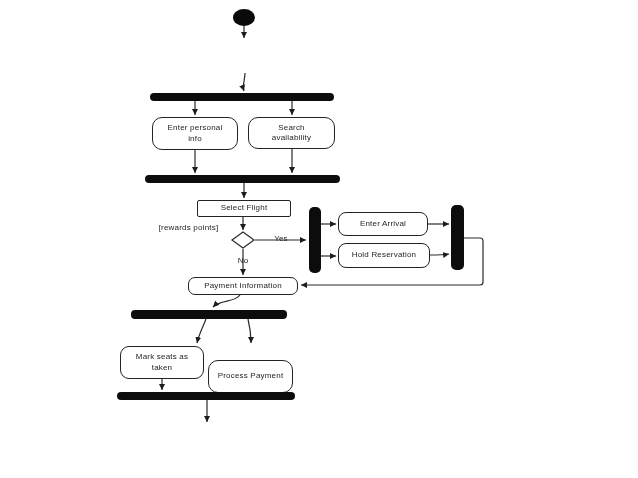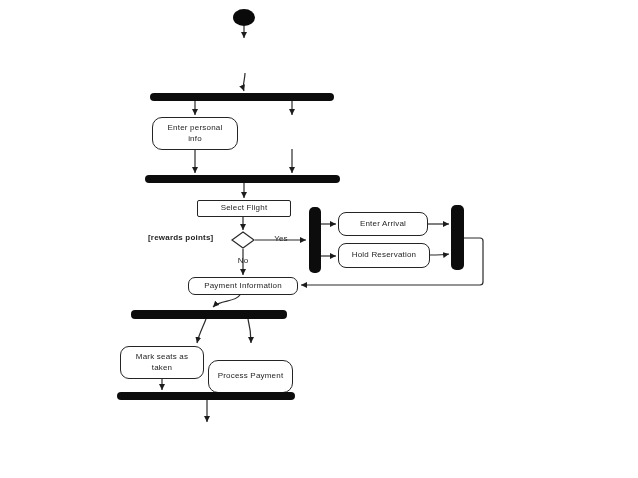--- a/index.html
+++ b/index.html
@@ -89,26 +89,28 @@
   </svg>
 
   <div class="start" style="left:233px;top:9px;width:22px;height:17px;"></div>
 
 
   <div class="bar" style="left:150px;top:93px;width:184px;height:8px;"></div>
 
   <div class="node" style="left:152px;top:117px;width:86px;height:33px;border-radius:10px;">Enter personal
 info</div>
 
+  <div class="node" style="left:248px;top:117px;width:87px;height:32px;border-radius:10px;">Search
+availability</div>
 
   <div class="bar" style="left:145px;top:175px;width:195px;height:8px;"></div>
 
   <div class="node" style="left:197px;top:200px;width:94px;height:17px;border-radius:2px;">Select Flight</div>
 
-  <div class="edge-label" style="left:148px;top:234px;width:81px;text-align:left;font-weight:bold;">[rewards points]</div>
+  <div class="edge-label" style="left:148px;top:224px;width:81px;text-align:center;">[rewards points]</div>
 
   <div class="edge-label" style="left:268px;top:235px;width:26px;text-align:center;">Yes</div>
 
   <div class="edge-label" style="left:231px;top:257px;width:24px;text-align:center;">No</div>
 
   <div class="vbar" style="left:309px;top:207px;width:12px;height:66px;"></div>
 
   <div class="node" style="left:338px;top:212px;width:90px;height:24px;border-radius:8px;">Enter Arrival</div>
 
   <div class="node" style="left:338px;top:243px;width:92px;height:25px;border-radius:8px;">Hold Reservation</div>

